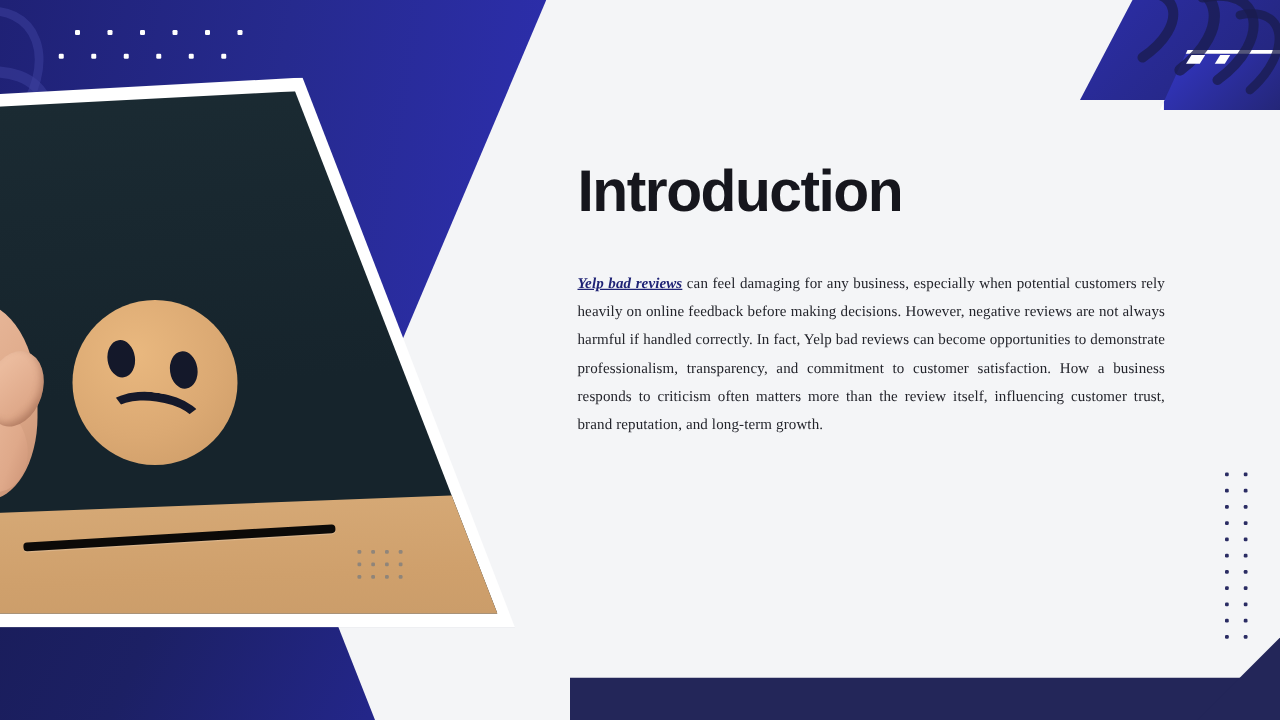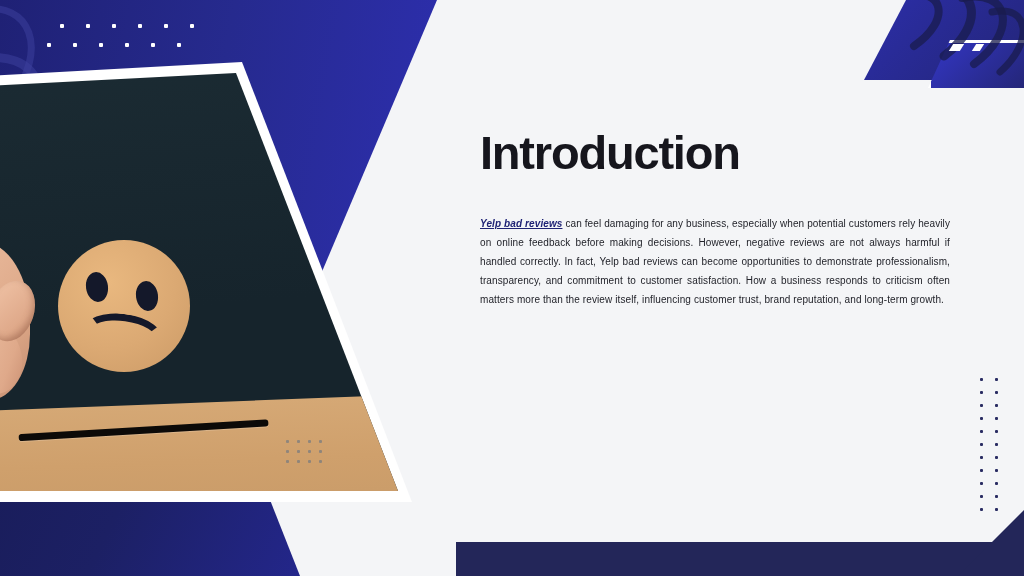--- a/index.html
+++ b/index.html
@@ -161,37 +161,38 @@
     width:120px; height:175px;
   }
   .finger { position:absolute; background:linear-gradient(120deg,#f0c3a6 0%,#dfa98a 70%,#c98f72 100%); border-radius:50%; }
   #thumb { left:46px; top:48px; width:44px; height:62px; transform:rotate(18deg); box-shadow:inset -3px -2px 6px rgba(120,70,50,.35); }
   #palm   { left:-10px; top:10px; width:96px; height:158px; border-radius:46% 50% 42% 50%; background:linear-gradient(130deg,#eec0a3 0%,#dda888 65%,#c48d70 100%); }
   #knuckle{ left:22px; top:92px; width:56px; height:70px; transform:rotate(-10deg); }
 
   
   #content {
     position:absolute;
-    left:480px; top:128px;
+    left:462px; top:128px;
     width:470px;
   }
   #title {
     font-size:47px;
     font-weight:900;
     letter-spacing:-1.2px;
     color:#16161d;
     line-height:1.05;
     margin-bottom:38px;
   }
   #body-text {
-    font-size:10px;
+    font-size:12px;
     line-height:1.88;
     color:#23242b;
     text-align:justify;
     letter-spacing:.1px;
+    font-family:Liberation Serif, serif;
   }
   #body-link {
     color:#1f2375;
     font-weight:bold;
     font-style:italic;
     text-decoration:underline;
   }
 </style>
 </head>
 <body>

